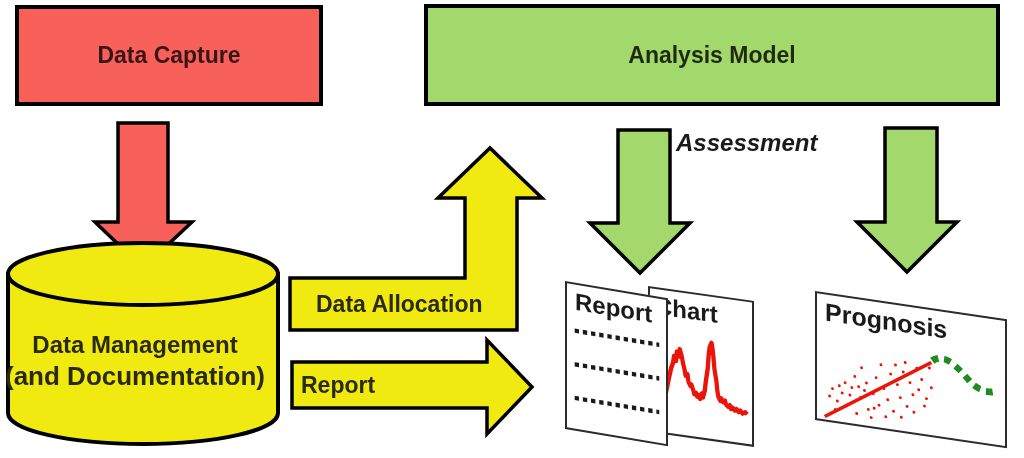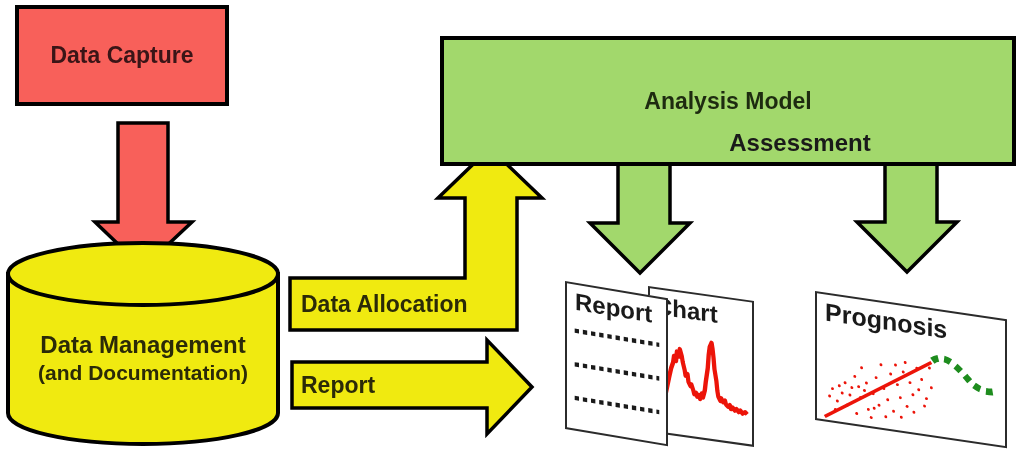--- a/index.html
+++ b/index.html
@@ -15,41 +15,41 @@
   .shape-green  { fill:var(--c-node-green);  stroke:var(--c-outline); stroke-width:3.5px; }
   .shape-yellow { fill:var(--c-node-yellow); stroke:var(--c-outline); stroke-width:3.5px; }
   .cyl          { fill:var(--c-node-yellow); stroke:var(--c-outline); stroke-width:4px; }
 
   .node-box {
     position:absolute; box-sizing:border-box;
     border:4px solid var(--c-outline);
     display:flex; align-items:center; justify-content:center;
     font-weight:bold; font-size:23px; z-index:2;
   }
-  #data-capture   { left:15px;  top:5px; width:214px; height:101px; background:var(--c-node-red);   color:var(--c-red-box-text); }
-  #analysis-model { left:440px; top:4px; width:576px; height:130px; background:var(--c-node-green); color:var(--c-green-box-text);margin-top:32px; }
+  #data-capture   { left:15px;  top:5px; width:308px; height:101px; background:var(--c-node-red);   color:var(--c-red-box-text); }
+  #analysis-model { left:424px; top:4px; width:576px; height:102px; background:var(--c-node-green); color:var(--c-green-box-text); }
 
   .diagram-svg { position:absolute; left:0; top:0; z-index:1; }
 
   .cyl-label {
-    position:absolute; left:13px; top:330px; width:260px; text-align:center;
+    position:absolute; left:5px; top:330px; width:260px; text-align:center;
     color:var(--c-yellow-text); font-weight:bold; z-index:2; line-height:1.25;
   }
   .cyl-label .l1 { font-size:24px; }
-  .cyl-label .l2 { font-size:21px; }
+  .cyl-label .l2 { font-size:26px; }
 
   .arrow-label {
     position:absolute; color:var(--c-yellow-text); font-weight:bold; font-size:23px; z-index:2;
   }
-  #lbl-alloc  { left:301px; top:291px; }
+  #lbl-alloc  { left:316px; top:291px; }
   #lbl-report { left:301px; top:372px; }
 
   .assessment {
-    position:absolute; left:720px; top:126px; width:160px; text-align:center;
-    color:var(--c-text); font-weight:bold; font-size:24px; line-height:34px; z-index:2;
+    position:absolute; left:676px; top:126px; width:160px; text-align:left;
+    color:var(--c-text); font-weight:bold; font-size:24px; line-height:34px; z-index:2;font-style:italic;
   }
 
   .page {
     position:absolute; box-sizing:border-box;
     background:var(--c-page-bg); border:2px solid var(--c-page-border);
     transform-origin:top left;
   }
   #report-page    { left:565px; top:281px; width:103px; height:148px; transform:skewY(9.5deg); z-index:3; }
   #chart-page     { left:648px; top:286px; width:106px; height:146px; transform:skewY(8deg);   z-index:2; }
   #prognosis-page { left:815px; top:291px; width:192px; height:129px; transform:skewY(8.4deg); z-index:2; }

